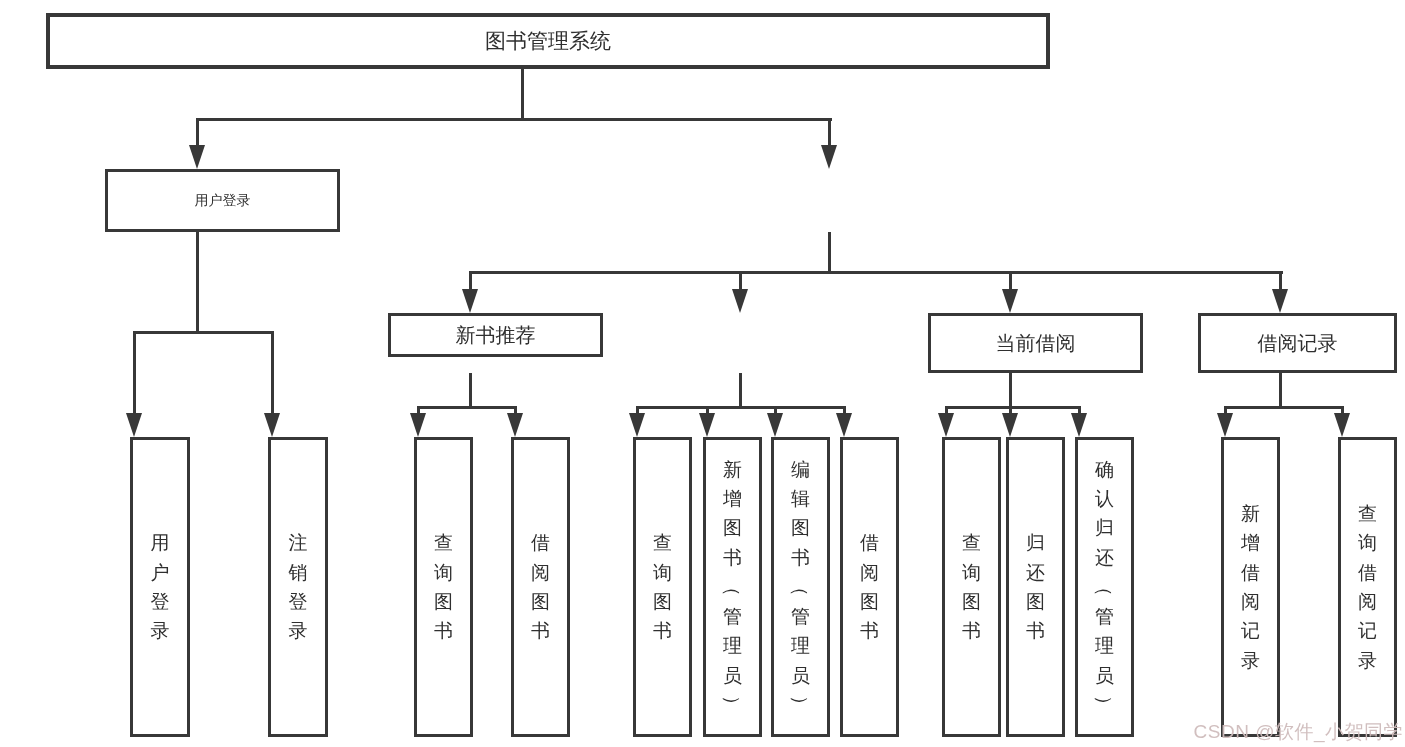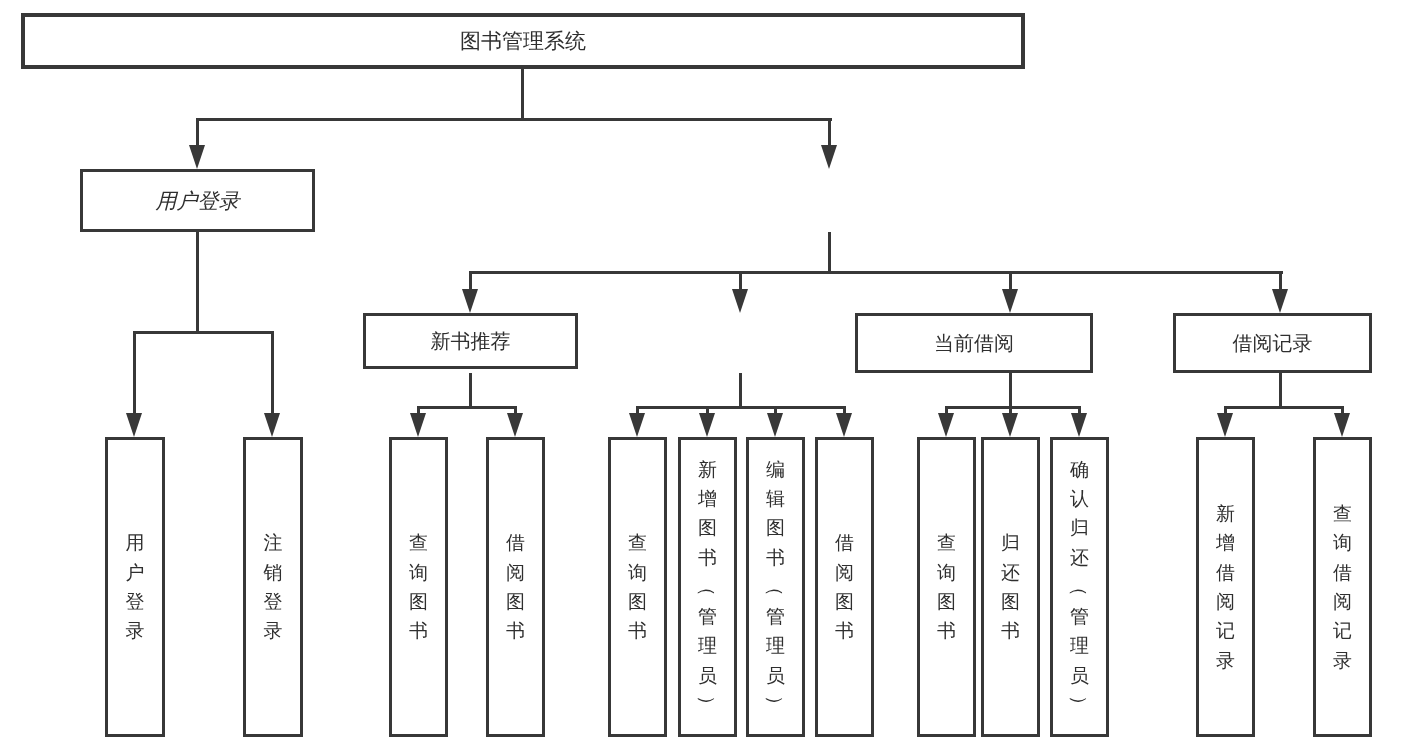--- a/index.html
+++ b/index.html
@@ -13,23 +13,24 @@
   }
   .box {
     position: absolute;
     background: #ffffff;
     border: 3px solid #383838;
     box-sizing: border-box;
     display: flex;
     align-items: center;
     justify-content: center;
     color: #2f2f2f;
+    margin-left: 25px;
   }
   .root-box { border-width: 4px; font-size: 21px; }
-  .lvl2-box { font-size: 21px; font-style: italic; }
+  .lvl2-box { font-size: 14px; }
   .lvl3-box { font-size: 20px; }
   .leaf-box { }
   .vtext {
     display: flex;
     flex-direction: column;
     align-items: center;
     justify-content: center;
     width: 100%;
     height: 100%;
     font-size: 19px;
@@ -107,24 +108,24 @@
   <div class="line hline" style="left:469px; top:271px; width:814px;"></div>
   <div class="line vline" style="left:469px; top:273px; height:18px;"></div>
   <div class="arrow" style="left:462px; top:289px;"></div>
   <div class="line vline" style="left:739px; top:273px; height:18px;"></div>
   <div class="arrow" style="left:732px; top:289px;"></div>
   <div class="line vline" style="left:1009px; top:273px; height:18px;"></div>
   <div class="arrow" style="left:1002px; top:289px;"></div>
   <div class="line vline" style="left:1279px; top:273px; height:18px;"></div>
   <div class="arrow" style="left:1272px; top:289px;"></div>
 
-  <div class="box lvl3-box" style="left:363px; top:313px; width:215px; height:56px;">
+  <div class="box lvl3-box" style="left:363px; top:313px; width:215px; height:44px;">
     <span>新书推荐</span>
   </div>
-  <div class="box lvl3-box" style="left:855px; top:313px; width:238px; height:60px;">
+  <div class="box lvl3-box" style="left:903px; top:313px; width:215px; height:60px;">
     <span>当前借阅</span>
   </div>
   <div class="box lvl3-box" style="left:1173px; top:313px; width:199px; height:60px;">
     <span>借阅记录</span>
   </div>
 
   <div class="line vline" style="left:469px; top:373px; height:35px;"></div>
   <div class="line hline" style="left:417px; top:406px; width:100px;"></div>
   <div class="line vline" style="left:417px; top:408px; height:8px;"></div>
   <div class="arrow" style="left:410px; top:413px;"></div>
@@ -262,14 +263,15 @@
     <div class="vtext">
         <span>查</span>
         <span>询</span>
         <span>借</span>
         <span>阅</span>
         <span>记</span>
         <span>录</span>
       </div>
   </div>
 
+  <div class="watermark">CSDN @软件_小贺同学</div>
 
 </div>
 
 </body></html>

